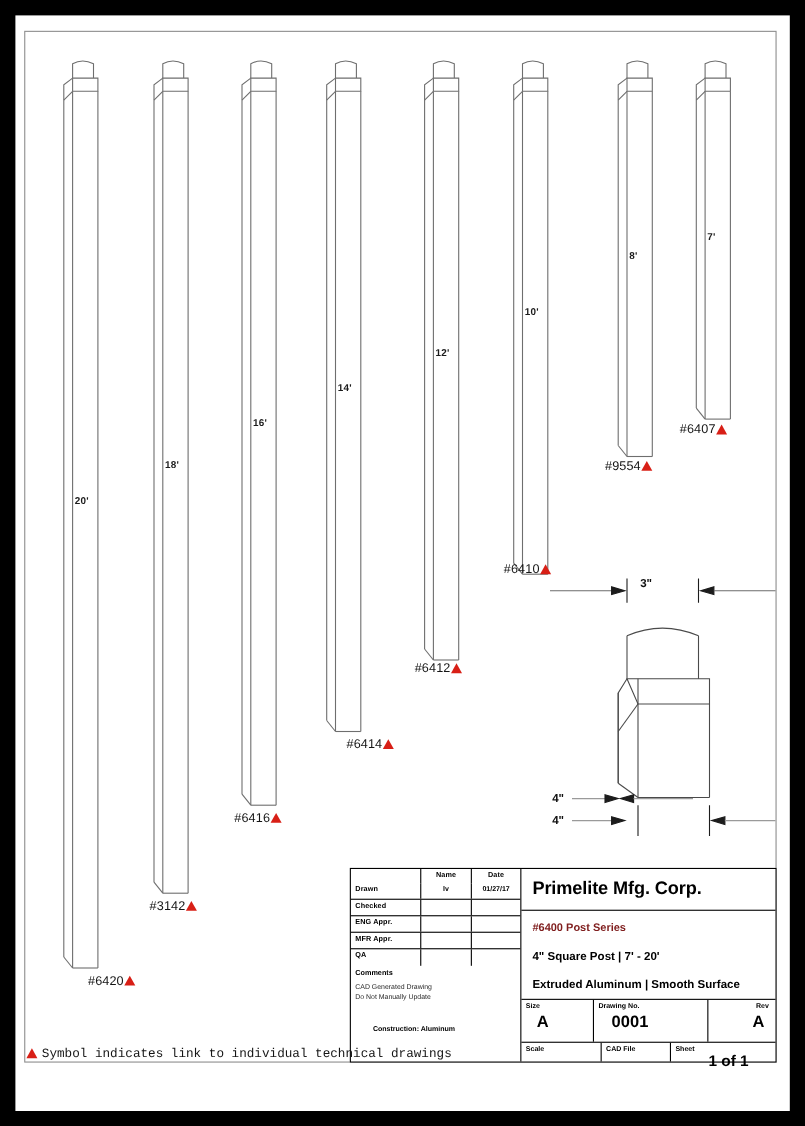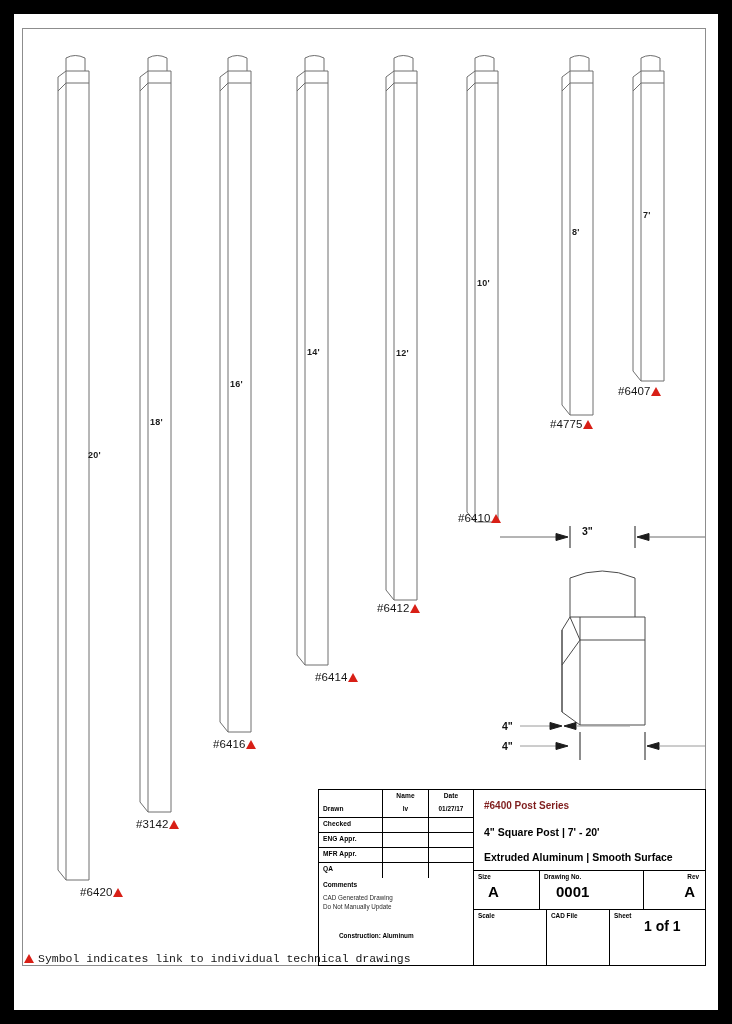--- a/index.html
+++ b/index.html
@@ -352,20 +352,21 @@
         <div class="cmt-title">Comments</div>
         <div class="cmt-body">
           <div>CAD Generated Drawing</div>
           <div>Do Not Manually Update</div>
         </div>
         <div class="cmt-constr">Construction: Aluminum</div>
       </div>
     </div>
 
     <div id="tb-right">
+      <div class="brand">Primelite Mfg. Corp.</div>
       <div class="series">#6400 Post Series</div>
       <div class="subline">4" Square Post | 7' - 20'</div>
       <div class="subline2">Extruded Aluminum | Smooth Surface</div>
 
       <div class="idrow">
         <div class="idcell" style="width:48px;">
           <div class="idlbl">Size</div>
           <div class="idval" style="left:14px;">A</div>
         </div>
         <div class="idcell" style="flex:1;margin-left:17px;">
@@ -391,29 +392,29 @@
           <div class="idlbl">Sheet</div>
           <div class="idval" style="left:34px; top:8px; font-size:14px;">1 of 1</div>
         </div>
       </div>
     </div>
   </div>
 
   <div id="footnote">
     <span class="tri"></span><span>Symbol indicates link to individual technical drawings</span>
   </div>
-<div class="htlabel" style="left: 68px; top: 449.96px; padding-left: 20px;">20'</div>
+<div class="htlabel" style="left: 68px; top: 449.96px;">20'</div>
     <div class="partlabel" style="left: 80px; top: 886px;"><span>#6420</span><span class="tri"></span></div>
     <div class="htlabel" style="left: 150px; top: 417.32px;">18'</div>
     <div class="partlabel" style="left: 136px; top: 818px;"><span>#3142</span><span class="tri"></span></div>
     <div class="htlabel" style="left: 230px; top: 378.92px;">16'</div>
     <div class="partlabel" style="left: 213px; top: 738px;"><span>#6416</span><span class="tri"></span></div>
     <div class="htlabel" style="left: 307px; top: 346.76px;">14'</div>
     <div class="partlabel" style="left: 291px; top: 671px; margin-left: 24px;"><span>#6414</span><span class="tri"></span></div>
-    <div class="htlabel" style="left: 396px; top: 315.56px; margin-top: 32px;">12'</div>
+    <div class="htlabel" style="left: 396px; top: 315.56px;">12'</div>
     <div class="partlabel" style="left: 377px; top: 602px;"><span>#6412</span><span class="tri"></span></div>
     <div class="htlabel" style="left: 477px; top: 278.12px;">10'</div>
     <div class="partlabel" style="left: 458px; top: 512px;"><span>#6410</span><span class="tri"></span></div>
     <div class="htlabel" style="left: 572px; top: 226.76px;">8'</div>
-    <div class="partlabel" style="left: 550px; top: 418px;"><span>#4775</span><span class="tri"></span></div>
+    <div class="partlabel" style="left: 550px; top: 418px;"><span>#9554</span><span class="tri"></span></div>
     <div class="htlabel" style="left: 643px; top: 210.44px;">7'</div>
     <div class="partlabel" style="left: 618px; top: 385px;"><span>#6407</span><span class="tri"></span></div>
   </div>
 
 </body></html>

